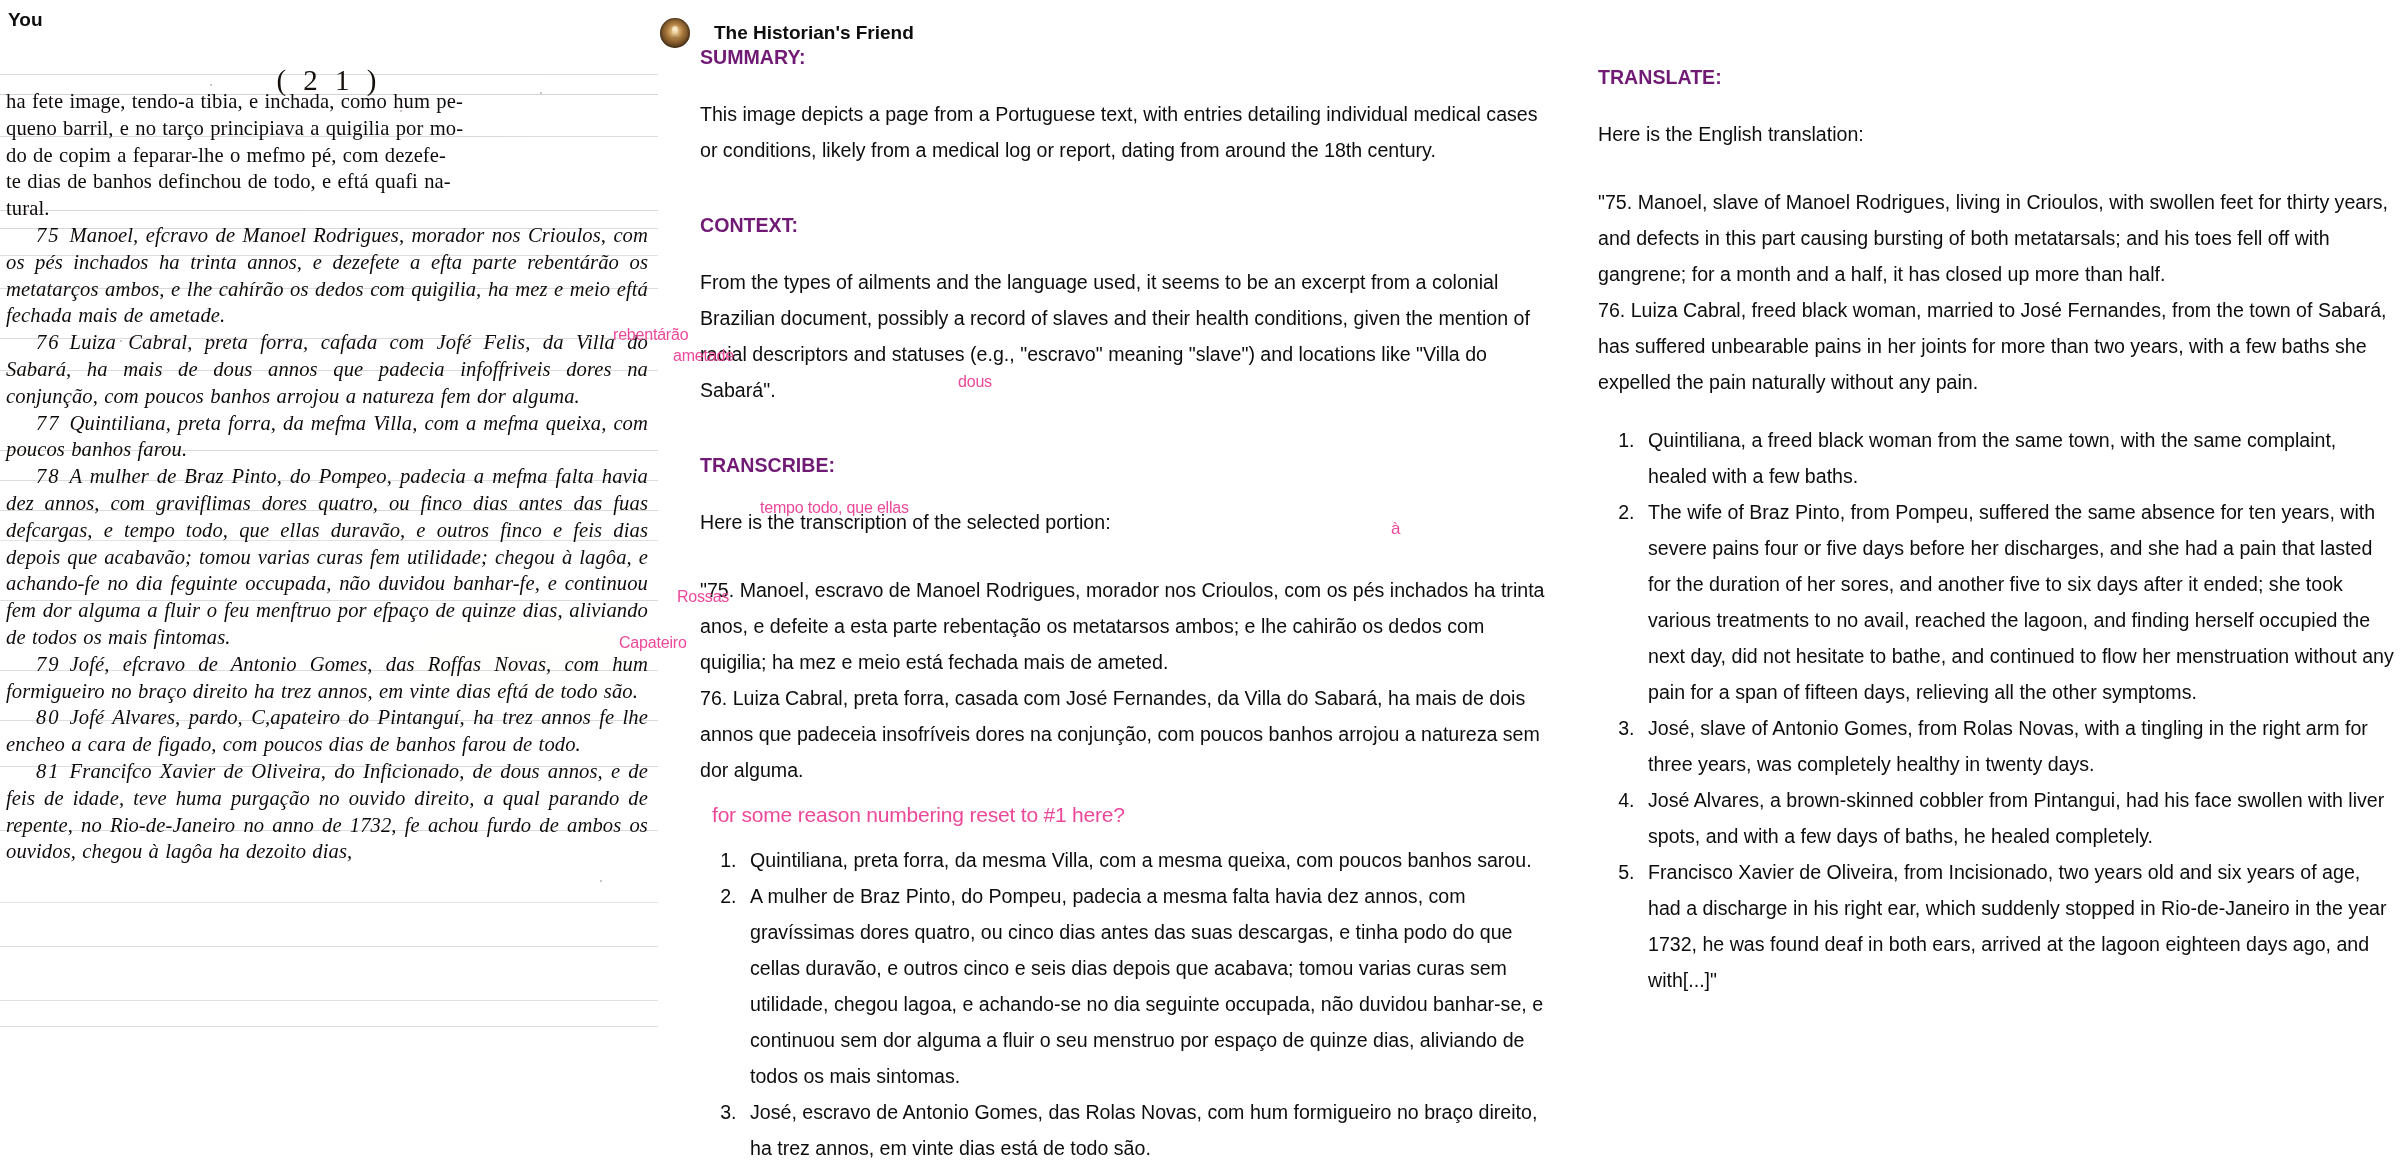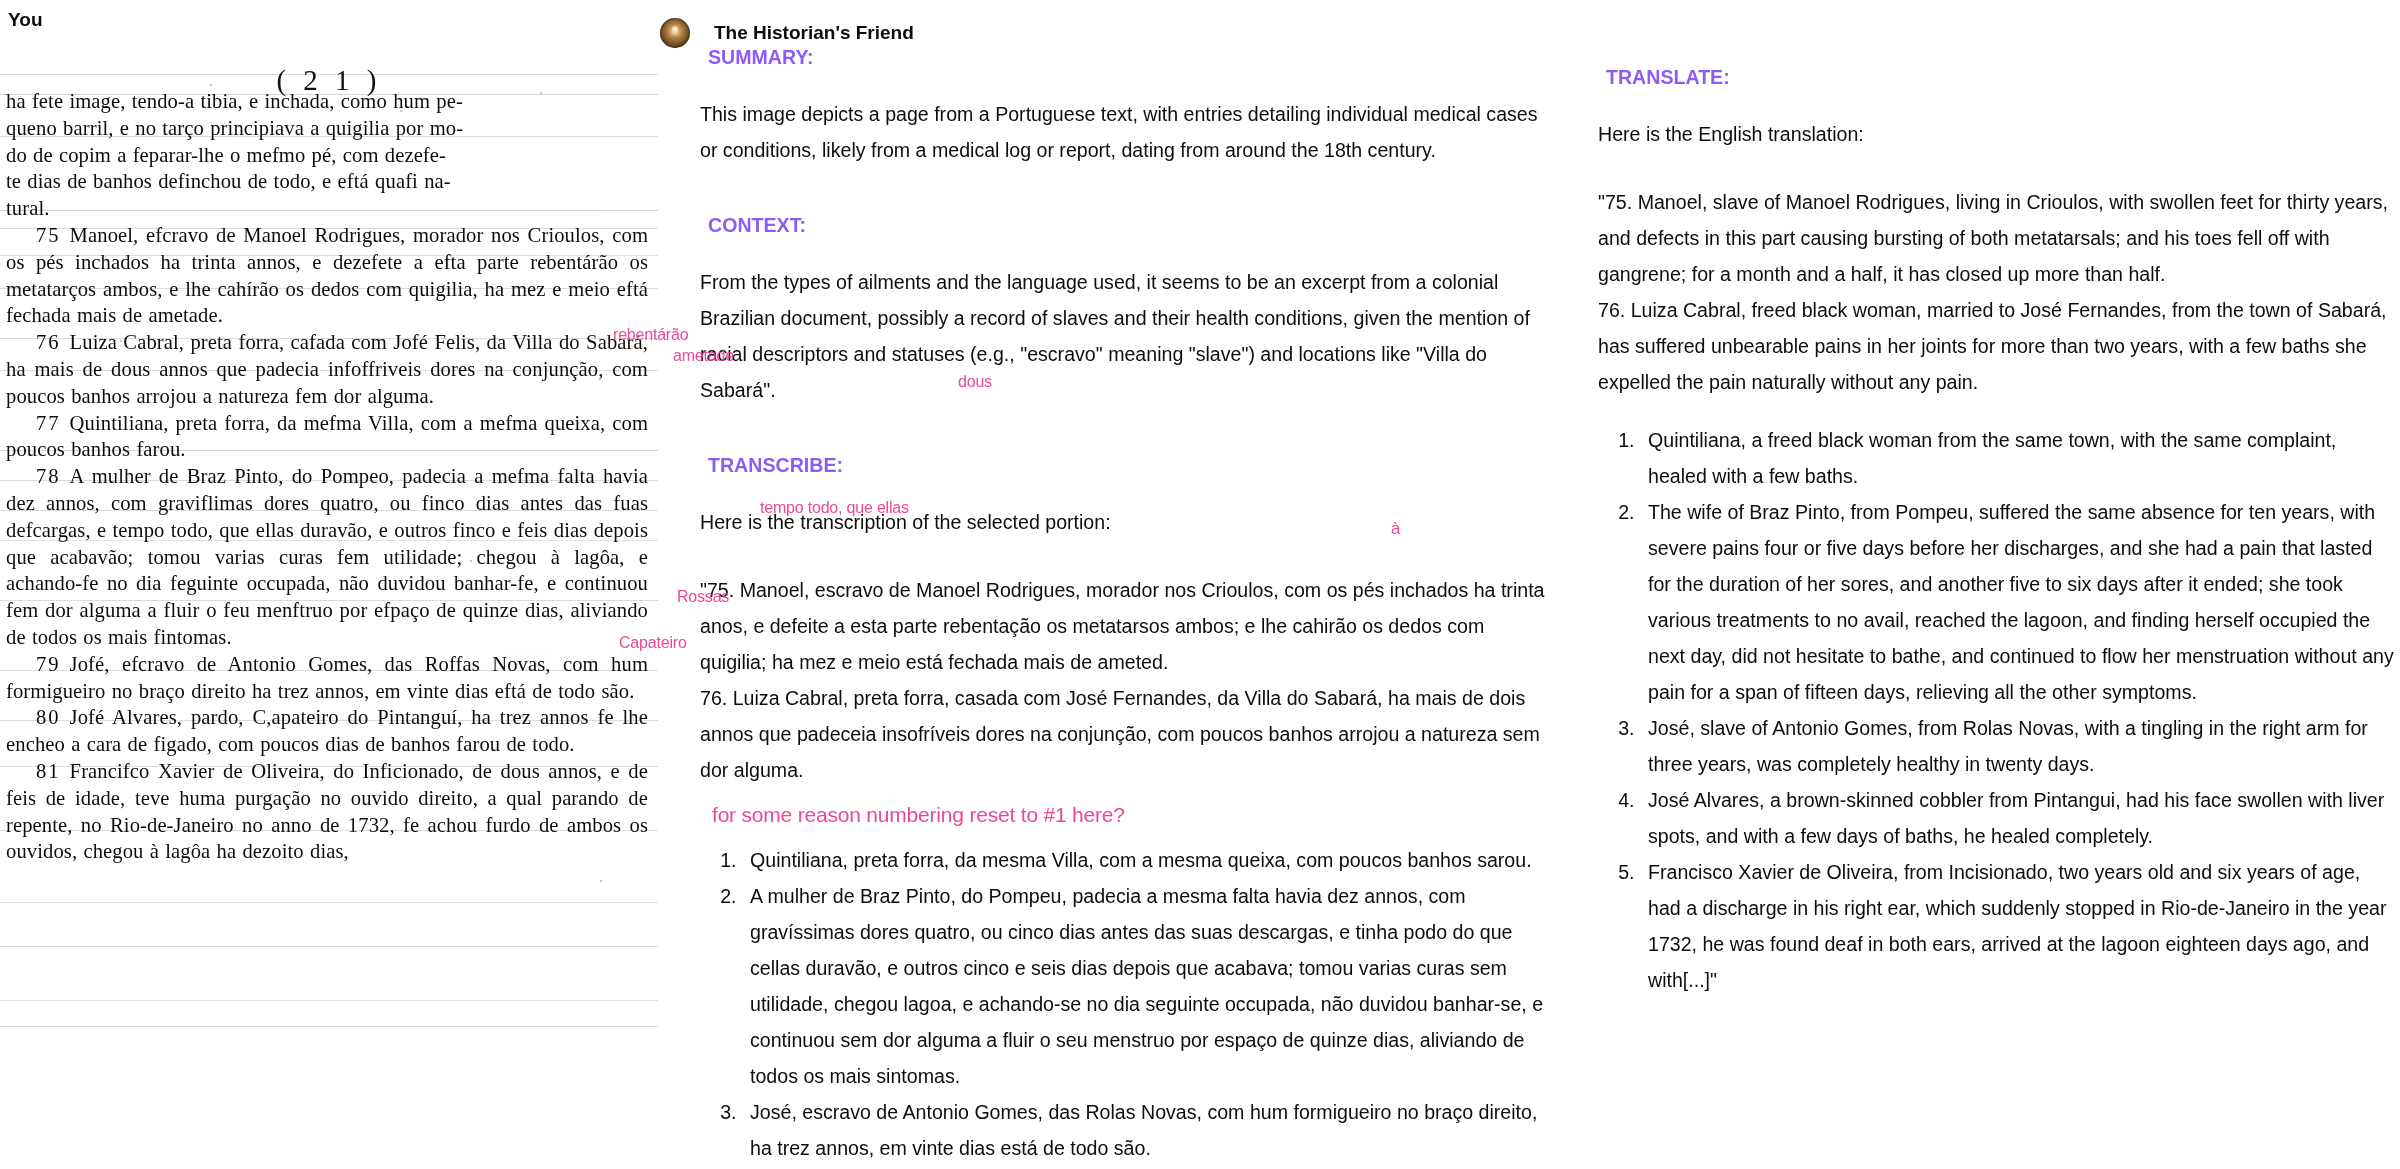--- a/index.html
+++ b/index.html
@@ -63,21 +63,21 @@
     font-family: "Liberation Serif", serif;
     font-size: 20.6px;
     line-height: 26.8px;
     color: #141110;
     padding: 0 10px 0 6px;
     text-align: justify;
     letter-spacing: .1px;
     word-spacing: 1px;
   }
   .scan-body p { margin: 0; }
-  .scan-body .ind { text-indent: 30px; }
+  .scan-body .ind { text-indent: 30px; font-style: italic; }
   .scan-num { letter-spacing: 2px; padding-right: 9px; }
   
   .streak {
     position: absolute;
     left: 0; width: 100%;
     height: 1px;
     background: rgba(20,16,14,.34);
     pointer-events: none;
   }
   .streak.soft { background: rgba(20,16,14,.16); }
@@ -134,22 +134,21 @@
     width: 850px;
   }
   #right-col {
     left: 1598px; top: 60px;
     width: 800px;
   }
   .sec-head {
     font-weight: 700;
     font-size: 19.6px;
     line-height: 34px;
-    color: #8b5cf6;
-    margin-left: 8px;
+    color: #701a75;
   }
   .para { margin: 0; }
   .gap-sm { height: 22px; }
   .gap-md { height: 32px; }
   .gap-lg { height: 40px; }
 
   ol.num-list {
     margin: 0;
     padding-left: 42px;
     list-style-position: outside;

